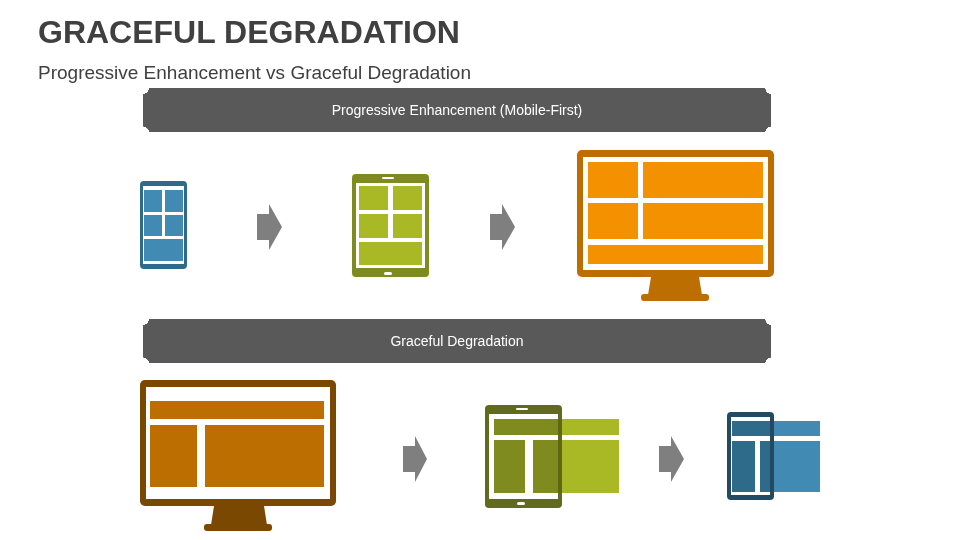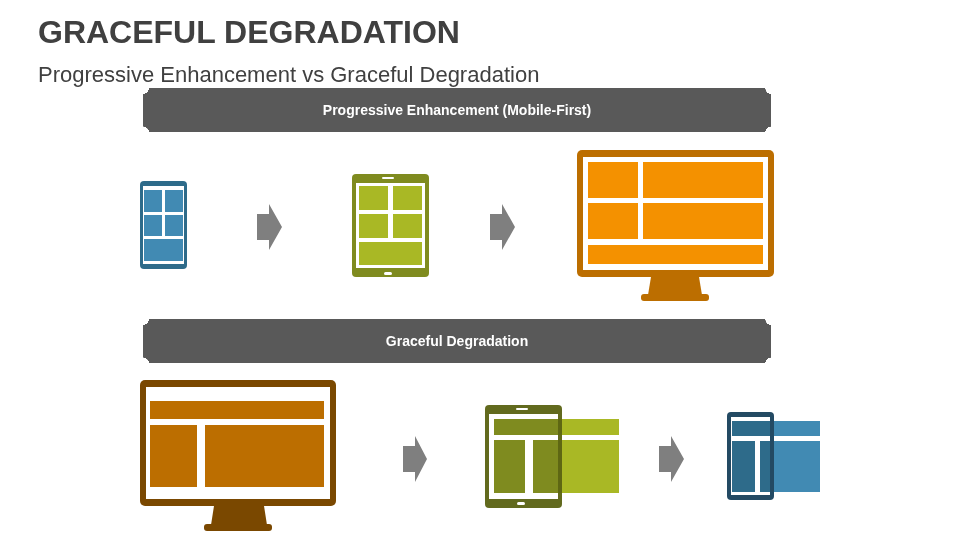--- a/index.html
+++ b/index.html
@@ -1,19 +1,19 @@
 <!DOCTYPE html>
 <html><head>
 <meta charset="utf-8">
 <style>
   html,body{margin:0;padding:0;}
   body{width:960px;height:540px;position:relative;background:#ffffff;overflow:hidden;font-family:"Liberation Sans",sans-serif;}
   .title{position:absolute;left:38px;top:14px;font-size:32px;font-weight:bold;color:#404040;letter-spacing:0px;}
-  .subtitle{position:absolute;left:38px;top:62px;font-size:22px;color:#404040;}
-  .banner{position:absolute;left:143px;width:628px;height:44px;background:#595959;color:#fff;font-weight:bold;font-size:14px;display:flex;align-items:center;justify-content:center;
+  .subtitle{position:absolute;left:38px;top:62px;font-size:19px;color:#404040;}
+  .banner{position:absolute;left:143px;width:628px;height:44px;background:#595959;color:#fff;font-weight:normal;font-size:14px;display:flex;align-items:center;justify-content:center;
     -webkit-mask: radial-gradient(circle 6px at 0 0,transparent 98%,#000) top left, radial-gradient(circle 6px at 100% 0,transparent 98%,#000) top right, radial-gradient(circle 6px at 0 100%,transparent 98%,#000) bottom left, radial-gradient(circle 6px at 100% 100%,transparent 98%,#000) bottom right;
     -webkit-mask-size:51% 51%;-webkit-mask-repeat:no-repeat;
     mask: radial-gradient(circle 6px at 0 0,transparent 98%,#000) top left, radial-gradient(circle 6px at 100% 0,transparent 98%,#000) top right, radial-gradient(circle 6px at 0 100%,transparent 98%,#000) bottom left, radial-gradient(circle 6px at 100% 100%,transparent 98%,#000) bottom right;
     mask-size:51% 51%;mask-repeat:no-repeat;}
   svg{position:absolute;left:0;top:0;}
 </style>
 </head>
 <body>
 
 <div class="title">GRACEFUL DEGRADATION</div>

